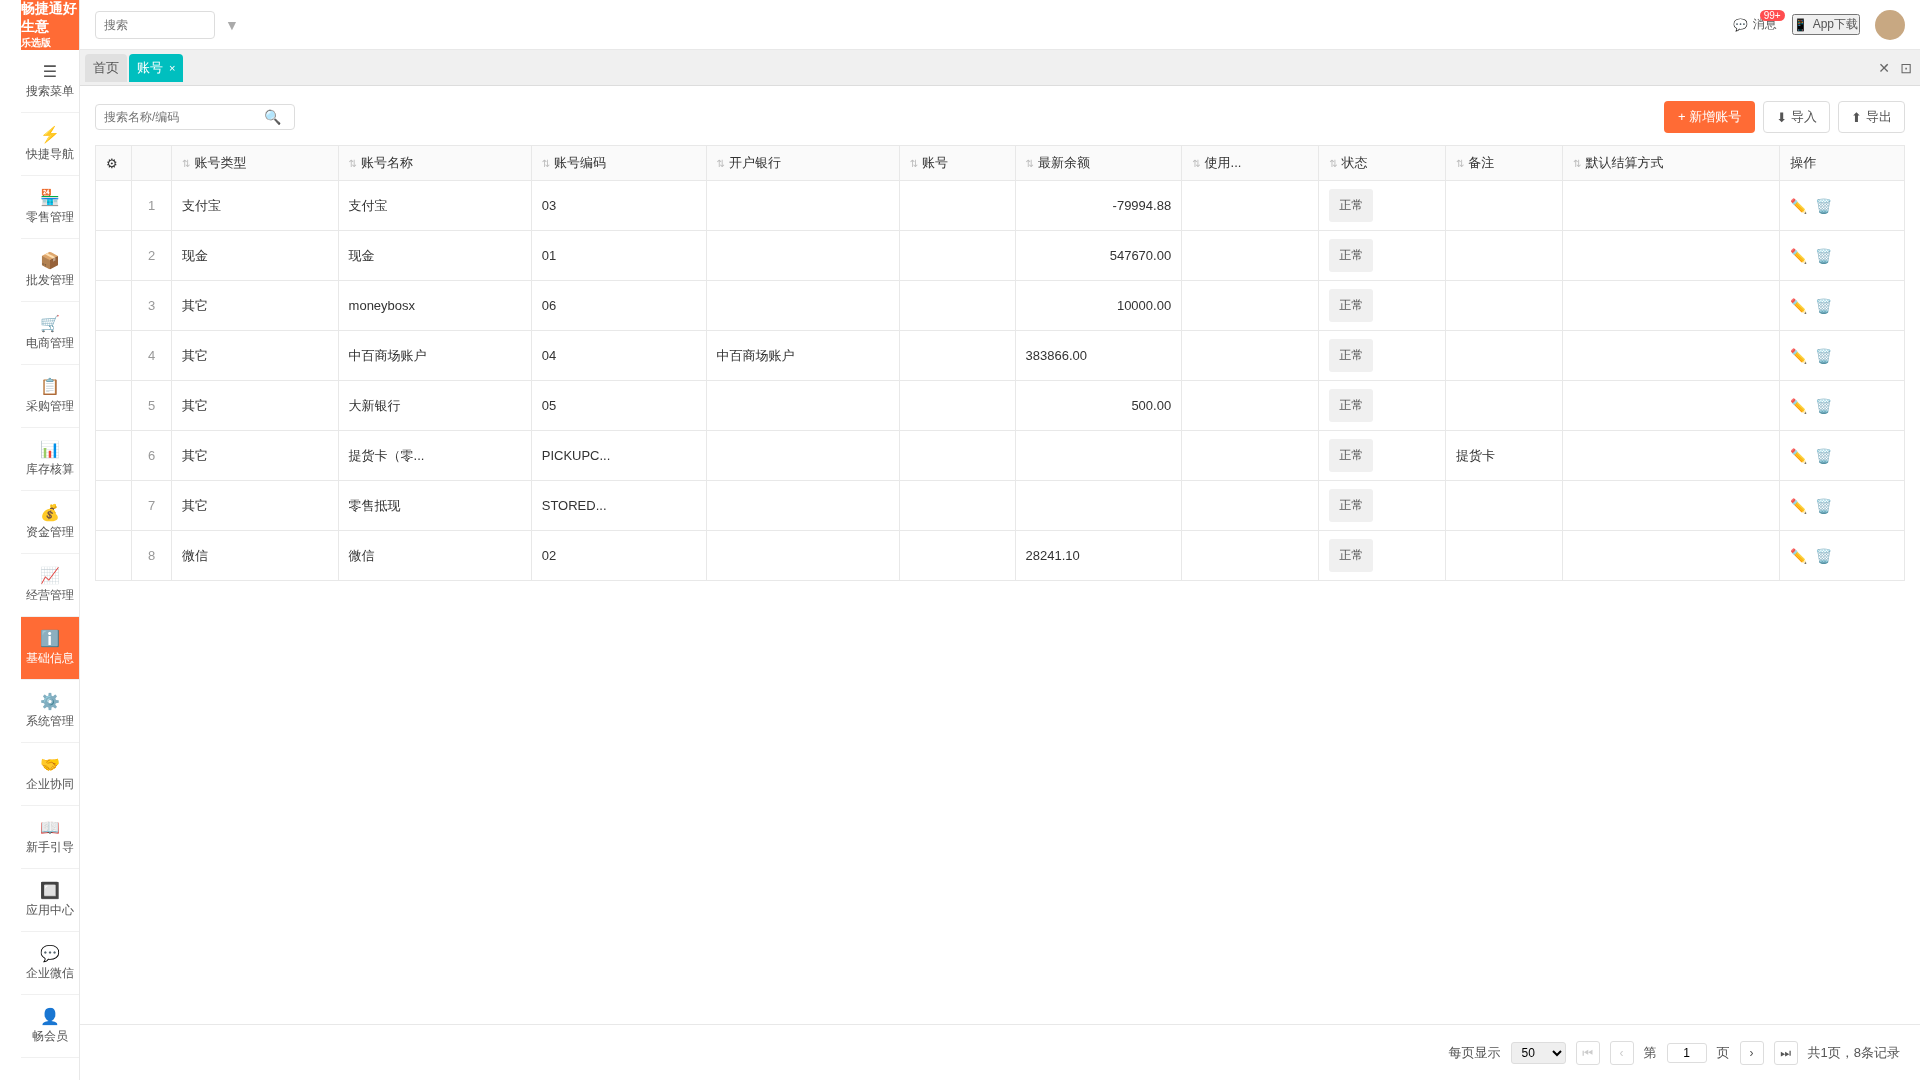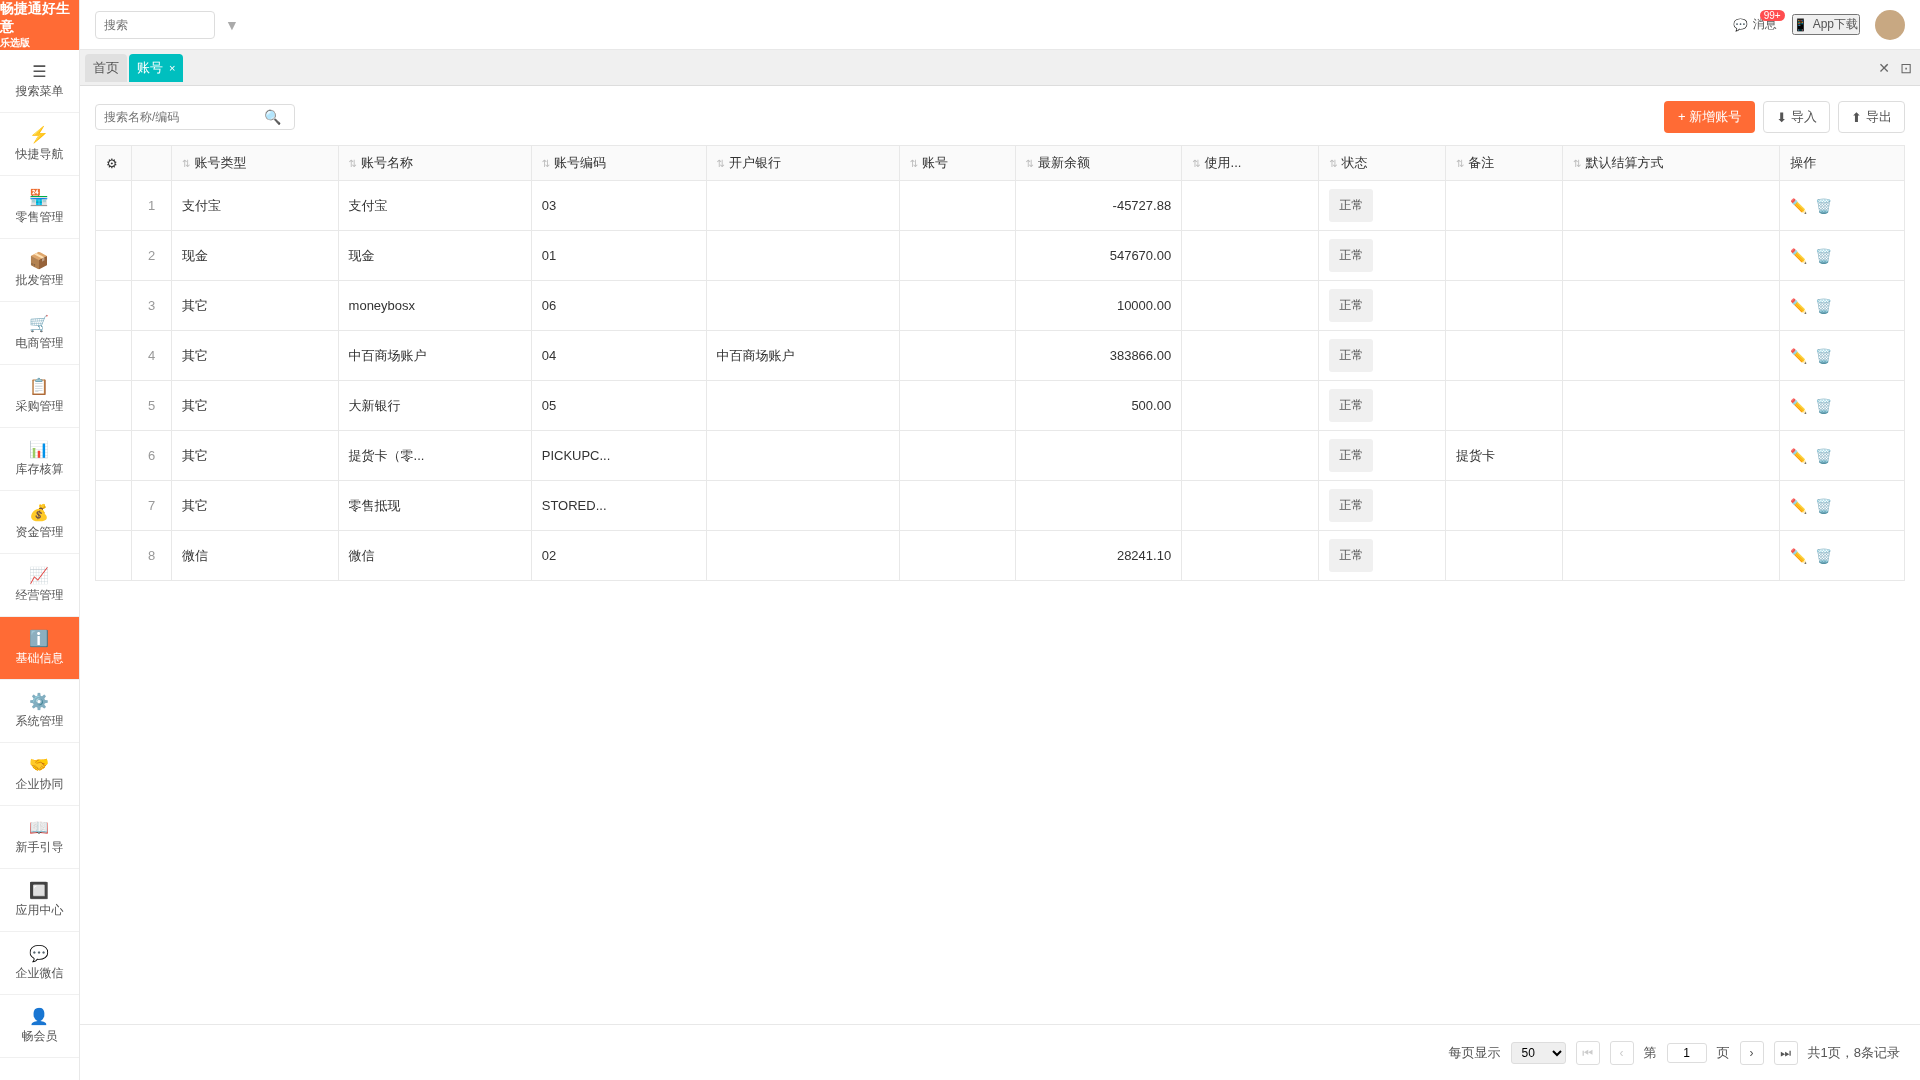--- a/index.html
+++ b/index.html
@@ -6,20 +6,21 @@
     body { font-family: 'Microsoft YaHei', Arial, sans-serif; font-size: 13px; background: #f5f5f5; display: flex; height: 1080px; width: 1920px; overflow: hidden; }
 
     
     .sidebar {
       width: 80px;
       background: #fff;
       display: flex;
       flex-direction: column;
       border-right: 1px solid #e8e8e8;
       flex-shrink: 0;
+      padding-left: 21px;
     }
     .sidebar-logo {
       height: 50px;
       background: #ff6b35;
       display: flex;
       align-items: center;
       justify-content: center;
       color: white;
       font-size: 11px;
       font-weight: bold;
@@ -376,21 +377,21 @@
       </thead>
       <tbody id="table-body">
       <tr>
       <td></td>
       <td class="row-num">1</td>
       <td>支付宝</td>
       <td>支付宝</td>
       <td>03</td>
       <td></td>
       <td></td>
-      <td style="text-align:right;">-45727.88</td>
+      <td style="text-align:right;">-79994.88</td>
       <td></td>
       <td><span class="status-badge">正常</span></td>
       <td></td>
       <td></td>
       <td>
         <div class="action-icons">
           <span class="action-icon">✏️</span>
           <span class="action-icon">🗑️</span>
         </div>
       </td>
@@ -436,21 +437,21 @@
       </td>
     </tr>
           <tr>
       <td></td>
       <td class="row-num">4</td>
       <td>其它</td>
       <td>中百商场账户</td>
       <td>04</td>
       <td>中百商场账户</td>
       <td></td>
-      <td style="text-align:right;">383866.00</td>
+      <td style="text-align:left;">383866.00</td>
       <td></td>
       <td><span class="status-badge">正常</span></td>
       <td></td>
       <td></td>
       <td>
         <div class="action-icons">
           <span class="action-icon">✏️</span>
           <span class="action-icon">🗑️</span>
         </div>
       </td>
@@ -516,21 +517,21 @@
       </td>
     </tr>
           <tr>
       <td></td>
       <td class="row-num">8</td>
       <td>微信</td>
       <td>微信</td>
       <td>02</td>
       <td></td>
       <td></td>
-      <td style="text-align:right;">28241.10</td>
+      <td style="">28241.10</td>
       <td></td>
       <td><span class="status-badge">正常</span></td>
       <td></td>
       <td></td>
       <td>
         <div class="action-icons">
           <span class="action-icon">✏️</span>
           <span class="action-icon">🗑️</span>
         </div>
       </td>

